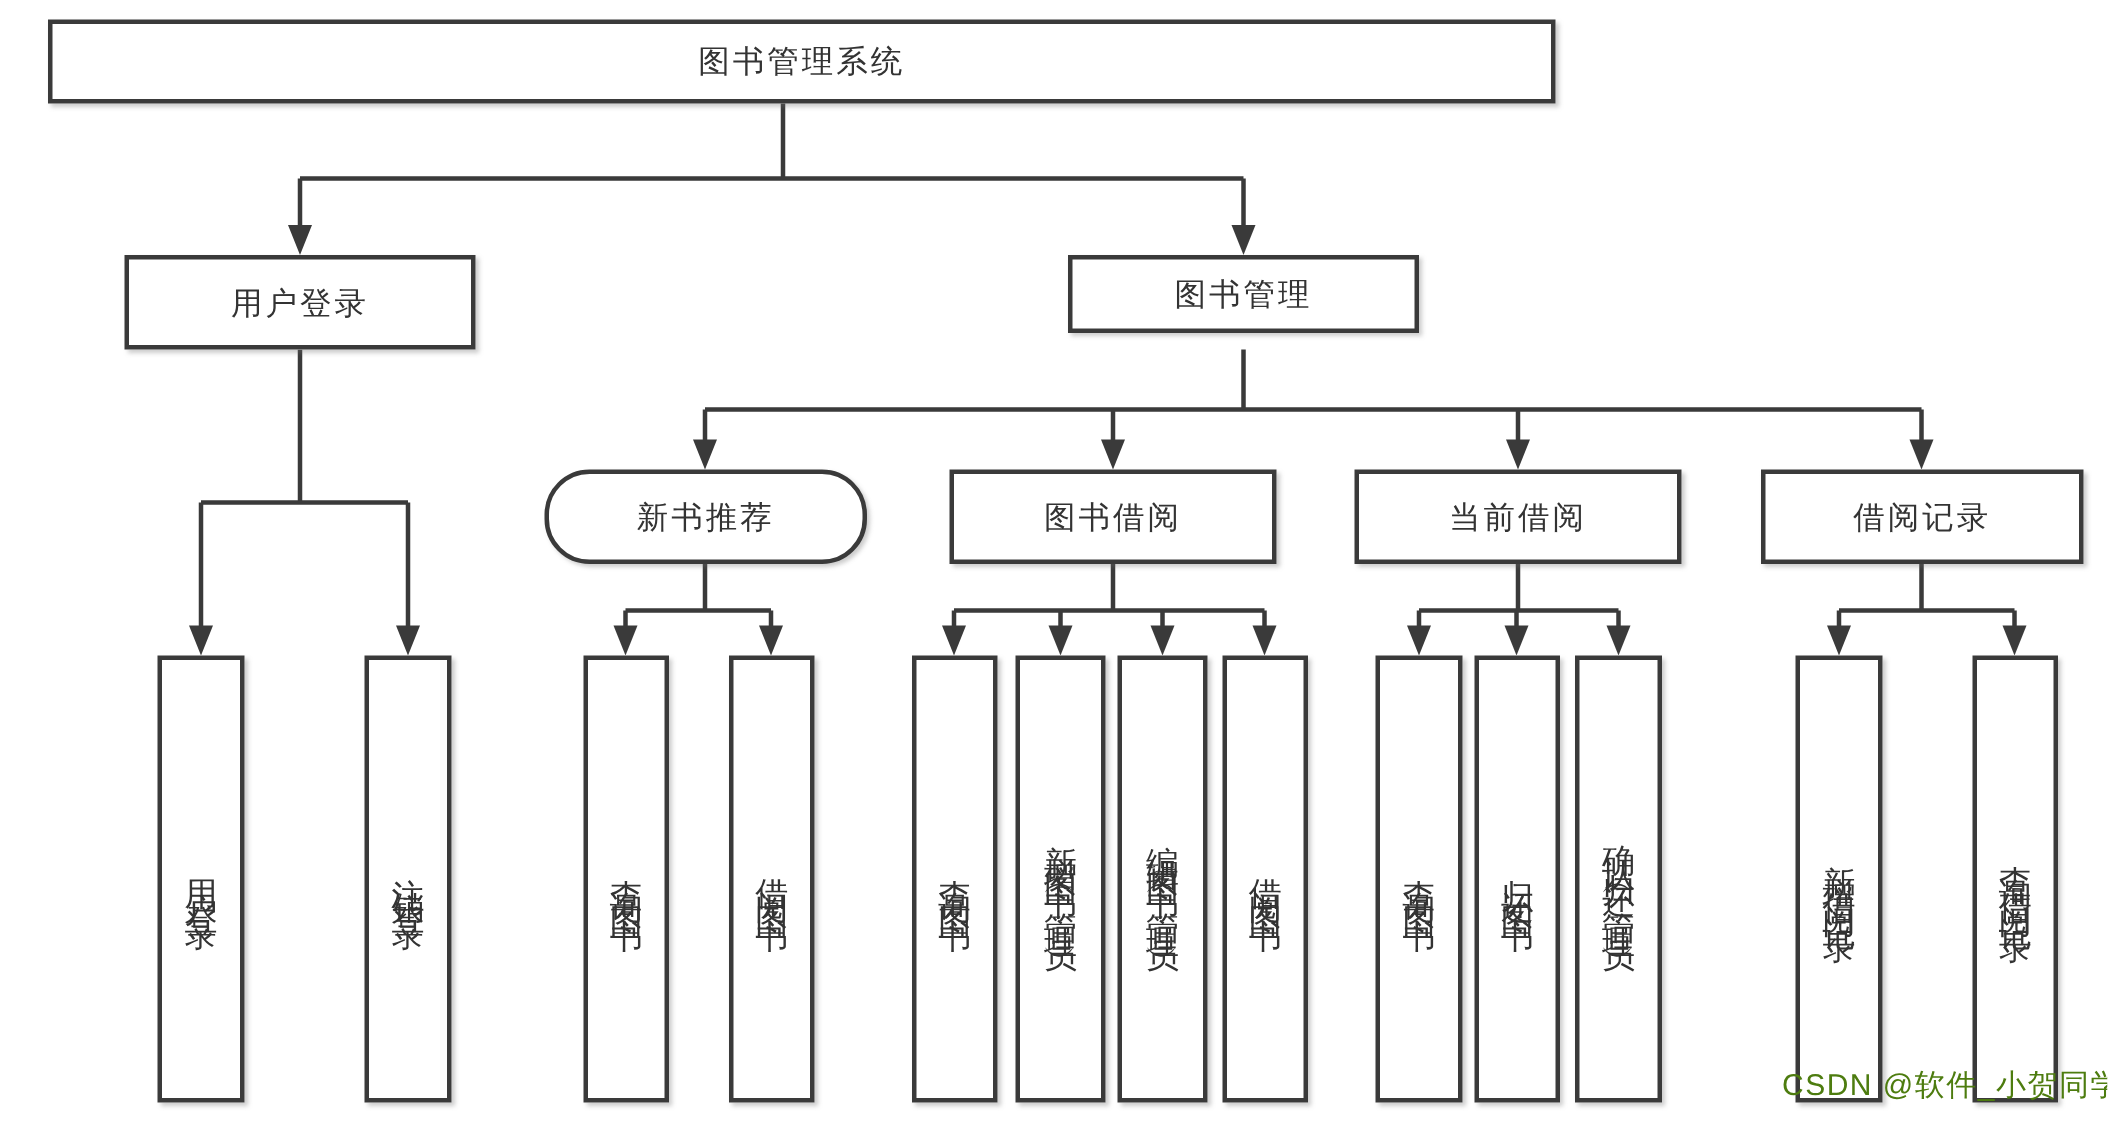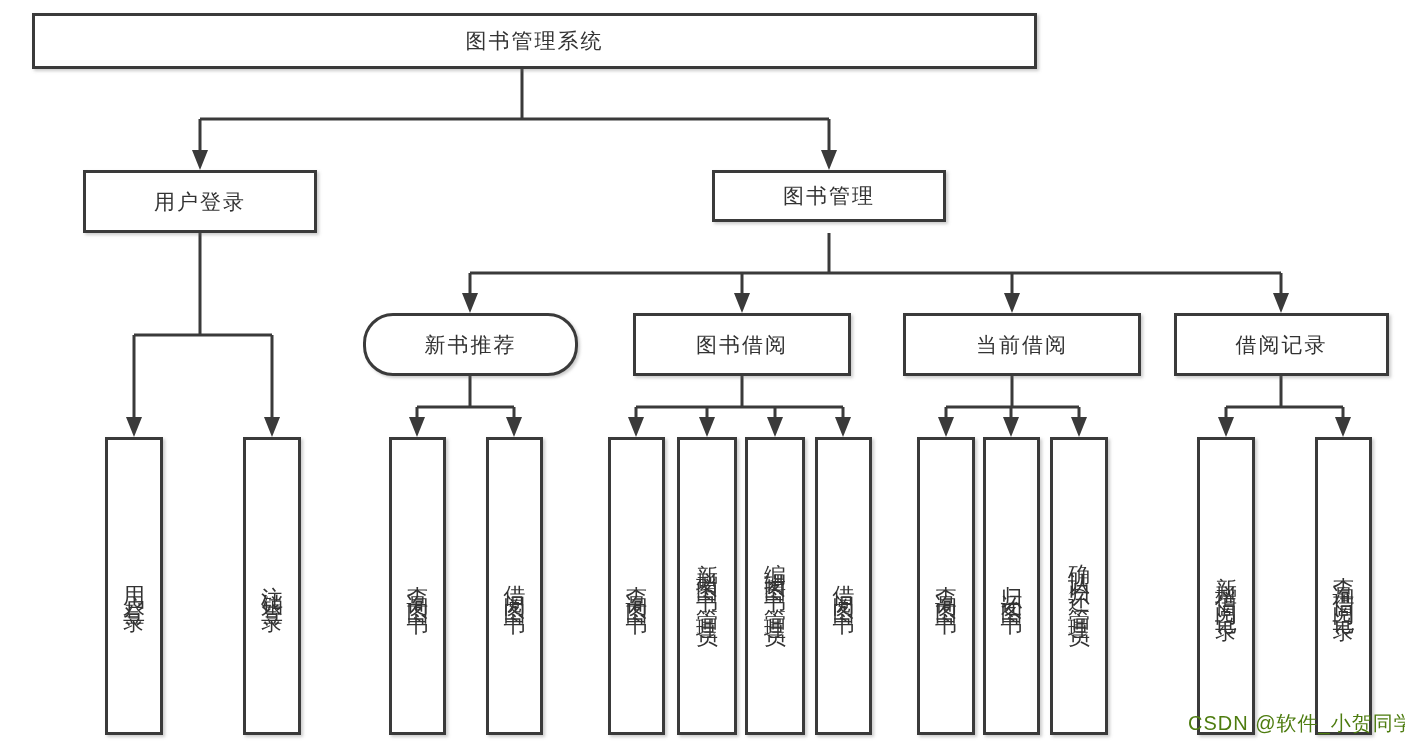--- a/index.html
+++ b/index.html
@@ -84,21 +84,21 @@
     </g>
   </svg>
 
   <div class="box h" style="left:20px;top:13px;width:1005px;height:56px;margin-left:12px;">图书管理系统</div>
 
   <div class="box h" style="left:83px;top:170px;width:234px;height:63px;">用户登录</div>
   <div class="box h" style="left:712px;top:170px;width:234px;height:52px;">图书管理</div>
 
   <div class="box h" style="left:363px;top:313px;width:215px;height:63px;border-radius:30px;">新书推荐</div>
   <div class="box h" style="left:633px;top:313px;width:218px;height:63px;">图书借阅</div>
-  <div class="box h" style="left:903px;top:313px;width:238px;height:63px;">当前借阅</div>
+  <div class="box h" style="left:903px;top:313px;width:218px;height:63px;">当前借阅</div>
   <div class="box h" style="left:1174px;top:313px;width:215px;height:63px;">借阅记录</div>
 
   <div class="box v" style="left:105px;top:437px;width:58px;height:298px;">用户登录</div>
   <div class="box v" style="left:243px;top:437px;width:58px;height:298px;">注销登录</div>
 
   <div class="box v" style="left:389px;top:437px;width:57px;height:298px;">查询图书</div>
   <div class="box v" style="left:486px;top:437px;width:57px;height:298px;">借阅图书</div>
 
   <div class="box v" style="left:608px;top:437px;width:57px;height:298px;">查询图书</div>
   <div class="box v" style="left:677px;top:437px;width:60px;height:298px;">新增图书（管理员）</div>

